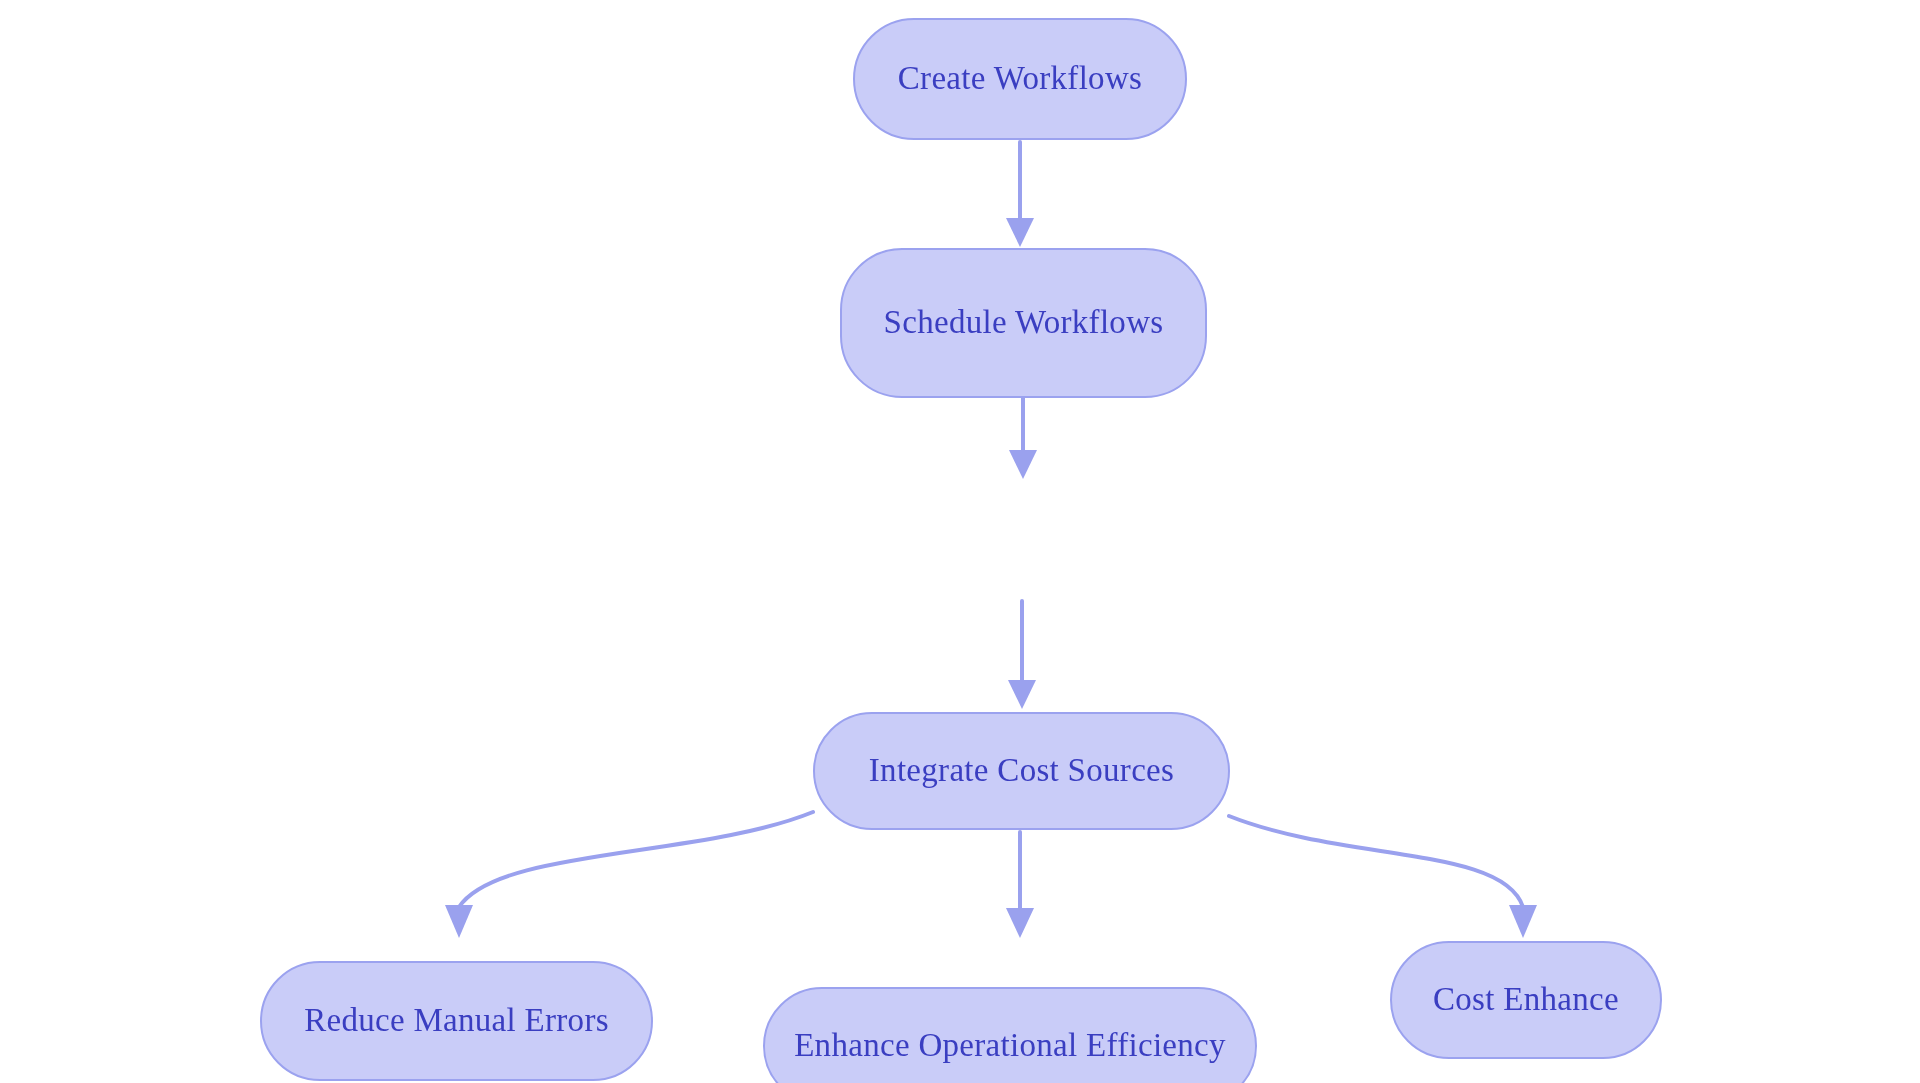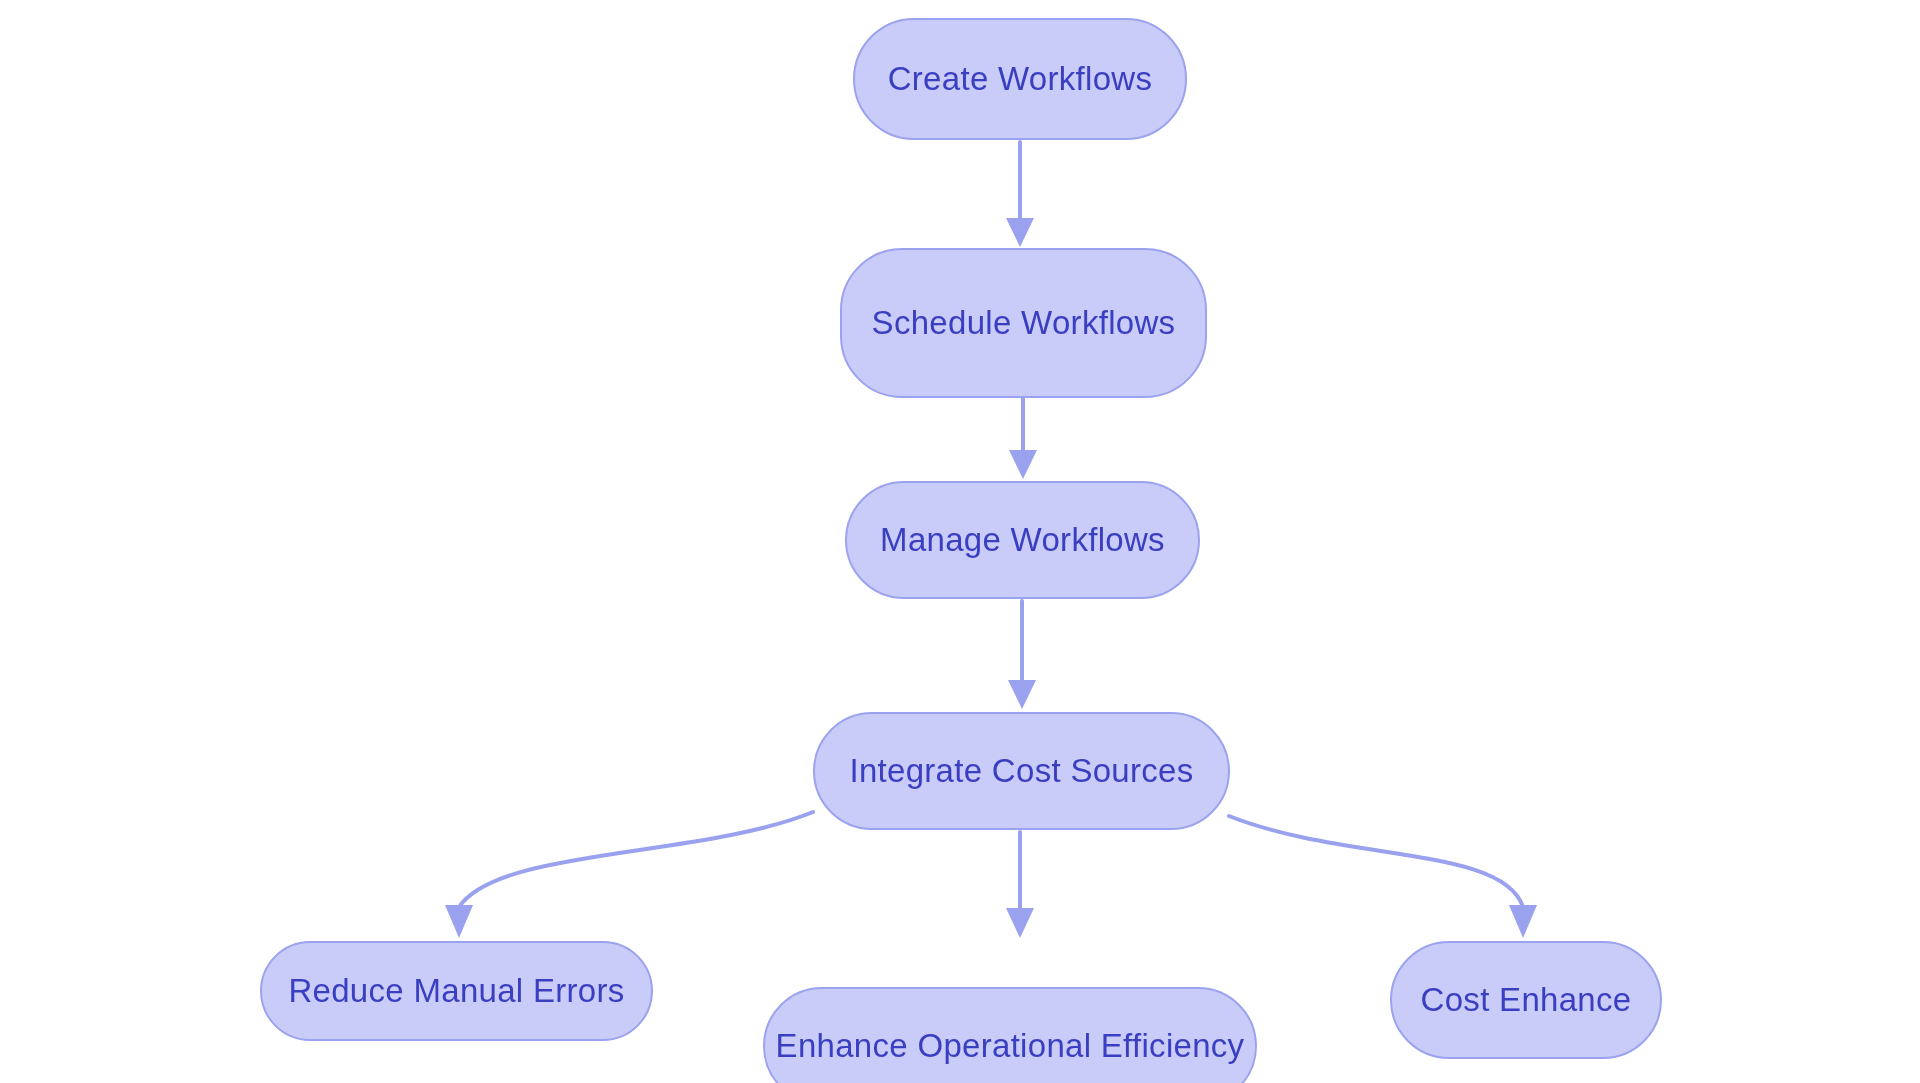--- a/index.html
+++ b/index.html
@@ -40,20 +40,21 @@
   }
   .node{
     position:absolute;
     background:var(--node-fill);
     border:2px solid var(--node-border);
     border-radius:62px;
     display:flex;
     align-items:center;
     justify-content:center;
     text-align:right;
+    font-family:Liberation Serif, serif;
   }
   .node-label{
     color:var(--text);
     font-size:33px;
     font-weight:400;
     letter-spacing:0.3px;
     line-height:1.2;
     white-space:nowrap;
   }
 </style>
@@ -90,29 +91,26 @@
   </svg>
 
   <div class="node" style="left:853px;top:18px;width:334px;height:122px">
     <span class="node-label">Create Workflows</span>
   </div>
 
   <div class="node" style="left:840px;top:248px;width:367px;height:150px">
     <span class="node-label">Schedule Workflows</span>
   </div>
 
-  <div class="node" style="left:845px;top:481px;width:355px;height:118px">
-    <span class="node-label">Manage Workflows</span>
-  </div>
 
   <div class="node" style="left:813px;top:712px;width:417px;height:118px">
     <span class="node-label">Integrate Cost Sources</span>
   </div>
 
-  <div class="node" style="left:260px;top:941px;width:393px;height:100px">
+  <div class="node" style="left:260px;top:961px;width:393px;height:120px">
     <span class="node-label">Reduce Manual Errors</span>
   </div>
 
   <div class="node" style="left:763px;top:987px;width:494px;height:118px">
     <span class="node-label">Enhance Operational Efficiency</span>
   </div>
 
   <div class="node" style="left:1390px;top:941px;width:272px;height:118px">
     <span class="node-label">Cost Enhance</span>
   </div>

